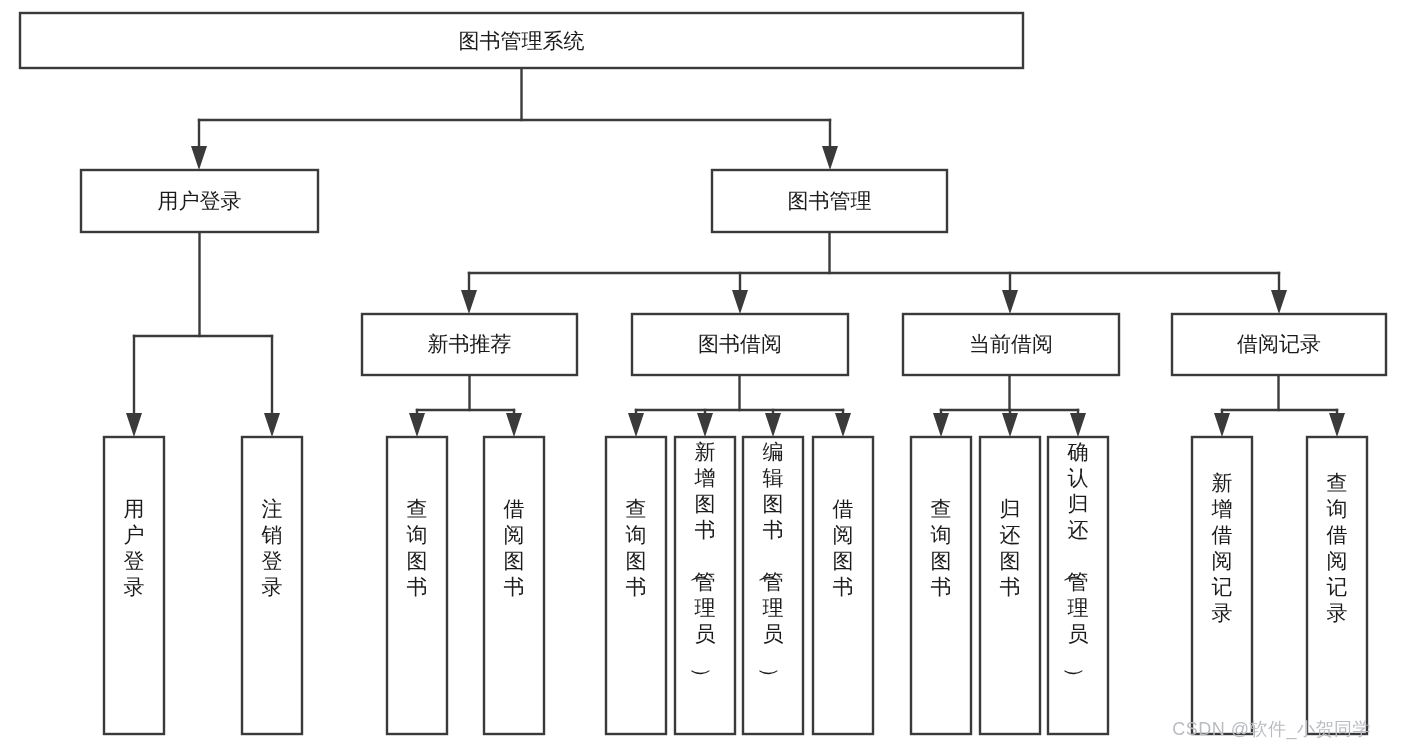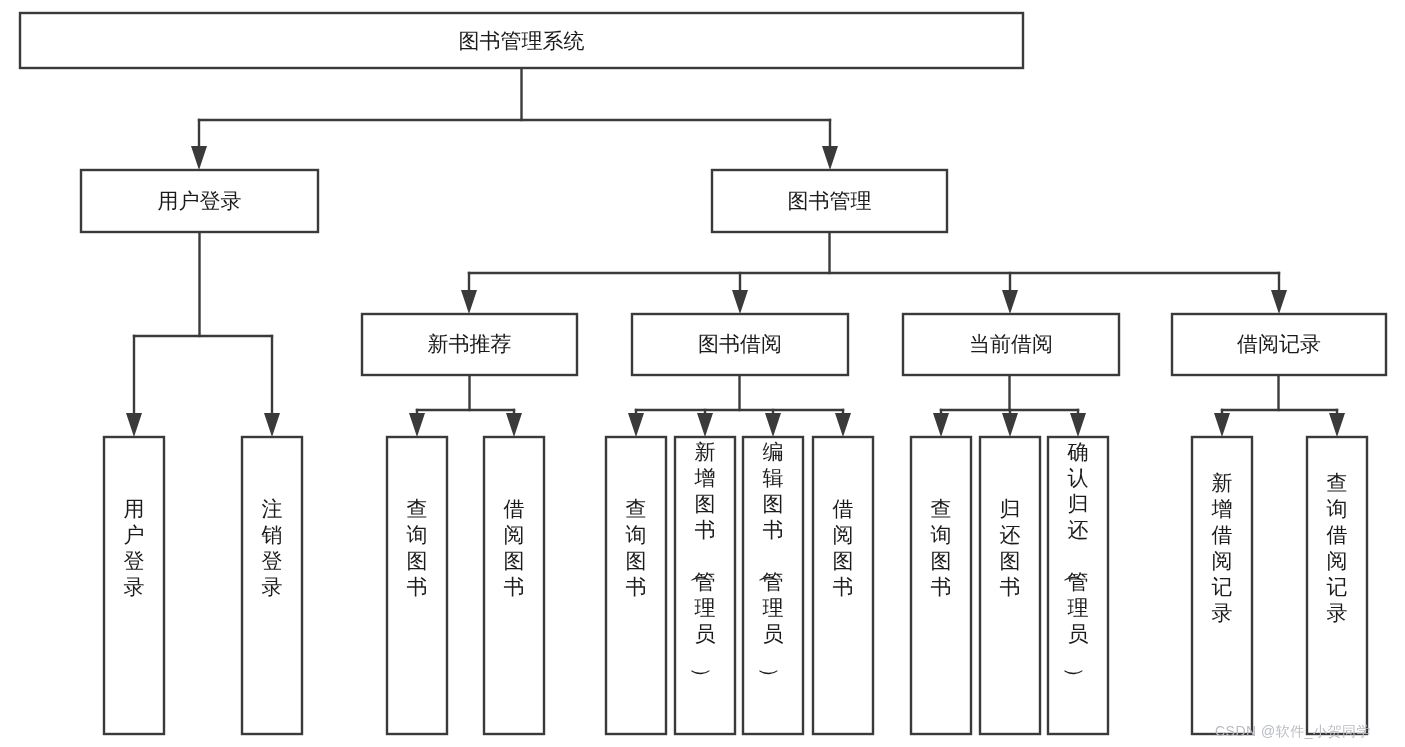--- a/index.html
+++ b/index.html
@@ -53,21 +53,21 @@
     fill: #1b1b1b;
     font-family: "Liberation Sans", "DejaVu Sans", sans-serif;
     font-size: 21px;
     text-anchor: middle;
   }
   .watermark {
     position: absolute;
     right: 8px;
     bottom: 6px;
     font-family: "Liberation Sans", "DejaVu Sans", sans-serif;
-    font-size: 14px;
+    font-size: 18px;
     color: #b9bcc2;
     letter-spacing: 0.5px;
     white-space: nowrap;
     user-select: none;
   }
 </style>
 </head>
 <body>
 
 <div id="diagram-root">

